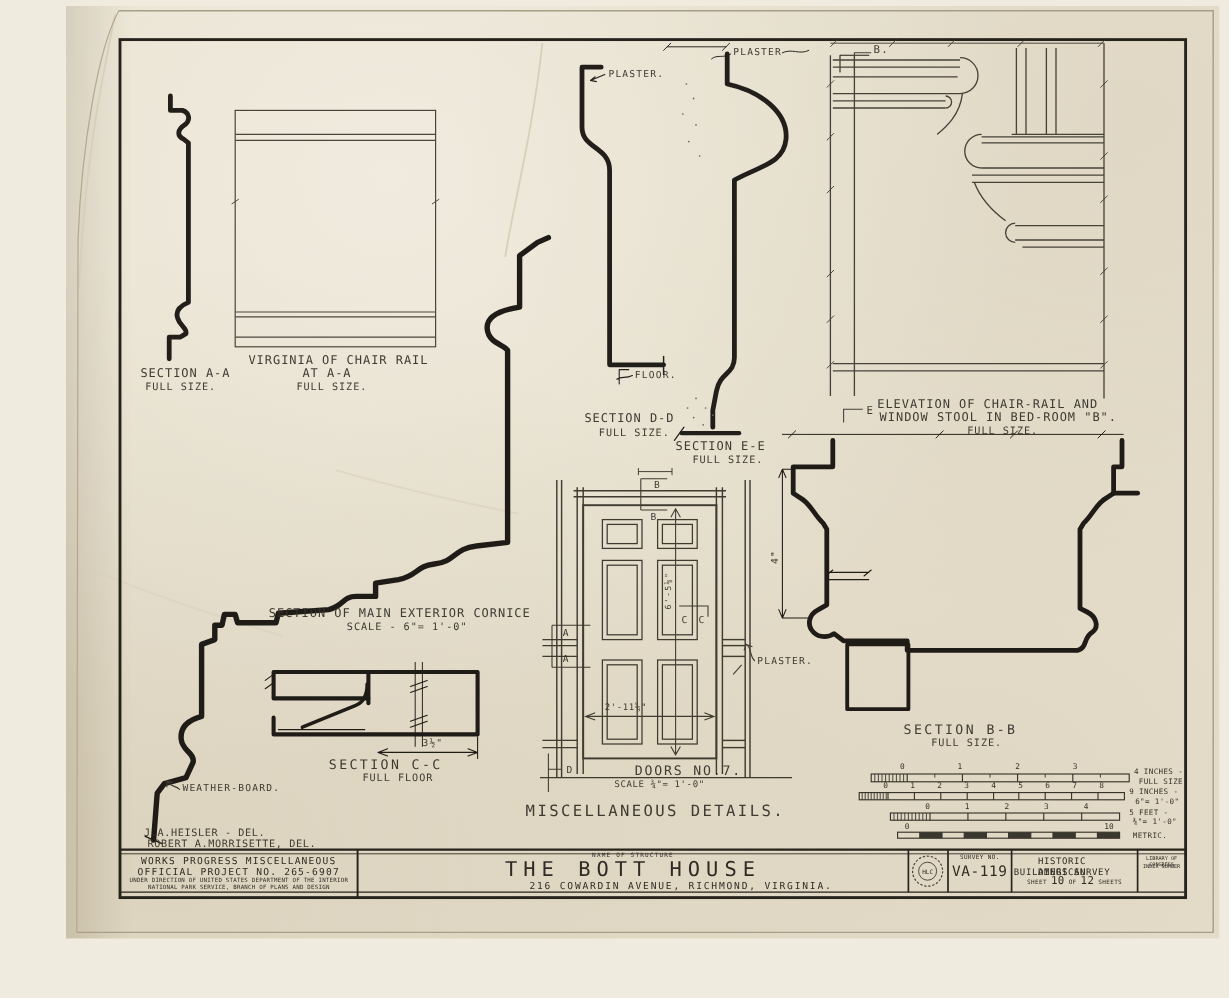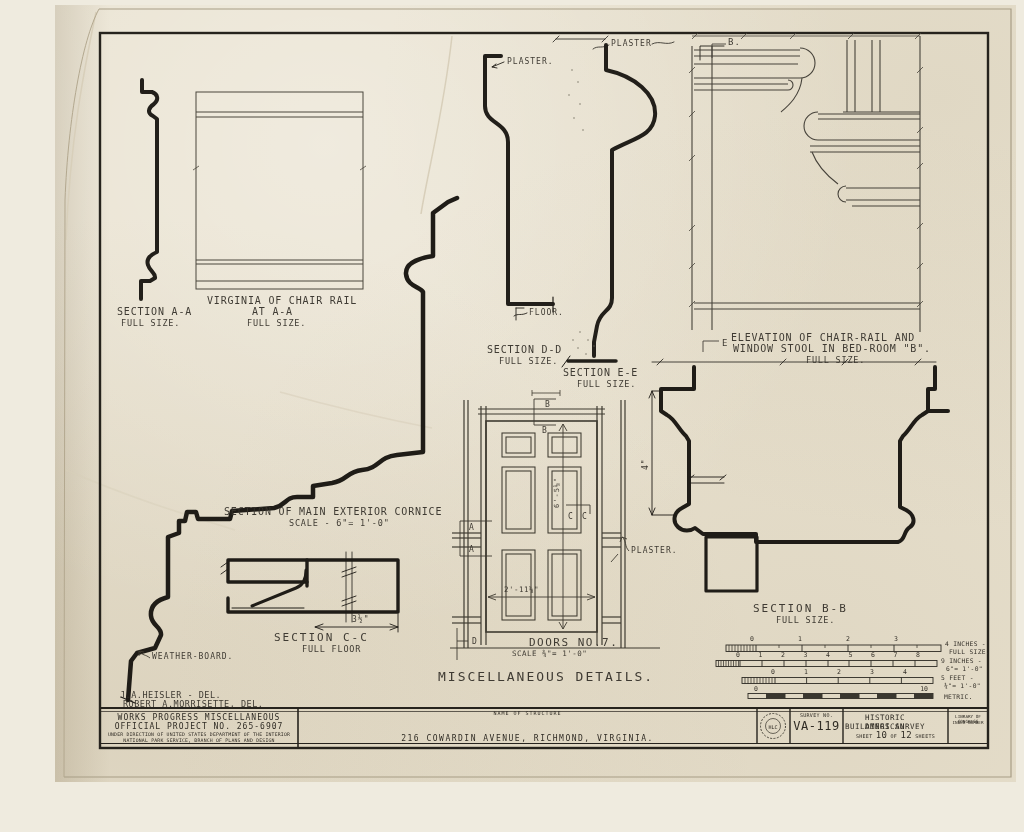--- a/index.html
+++ b/index.html
@@ -343,21 +343,22 @@
       <span>10</span>
   </div>
   <div class="barlabel" style="left:944px;top:693px;">METRIC.</div>
 
   <div class="tb tbc" style="left:104px;top:713px;width:190px;font-size:8px;letter-spacing:1px;">WORKS PROGRESS MISCELLANEOUS</div>
   <div class="tb tbc" style="left:104px;top:722px;width:190px;font-size:8px;letter-spacing:1px;">OFFICIAL PROJECT NO. 265-6907</div>
   <div class="tb tbc" style="left:104px;top:731.5px;width:190px;font-size:4.8px;letter-spacing:0.2px;">UNDER DIRECTION OF UNITED STATES DEPARTMENT OF THE INTERIOR</div>
   <div class="tb tbc" style="left:104px;top:737.5px;width:190px;font-size:4.8px;letter-spacing:0.2px;">NATIONAL PARK SERVICE, BRANCH OF PLANS AND DESIGN</div>
 
   <div class="tb tbc" style="left:298px;top:710px;width:459px;font-size:5px;letter-spacing:1px;">NAME OF STRUCTURE</div>
-  <div class="tb tbc" style="left:298px;top:734px;width:459px;font-size:8px;letter-spacing:1.5px;">216 COWARDIN AVENUE, RICHMOND, VIRGINIA.</div>
+  <div class="tb tbc" style="left:298px;top:715px;width:459px;font-size:17px;letter-spacing:5px;">THE BOTT HOUSE</div>
+  <div class="tb tbc" style="left:298px;top:734px;width:459px;font-size:8px;letter-spacing:1.5px;padding-left:40px;">216 COWARDIN AVENUE, RICHMOND, VIRGINIA.</div>
 
   <div class="tb tbc" style="left:765px;top:723.5px;width:16px;font-size:5px;">HLC</div>
 
   <div class="tb tbc" style="left:790px;top:711.5px;width:53px;font-size:5px;letter-spacing:0.3px;">SURVEY NO.</div>
   <div class="tb tbc" style="left:790px;top:719px;width:53px;font-size:12px;letter-spacing:0.5px;">VA-119</div>
 
   <div class="tb tbc" style="left:843px;top:713px;width:84px;font-size:7.5px;letter-spacing:0.5px;">HISTORIC AMERICAN</div>
   <div class="tb tbc" style="left:843px;top:722px;width:84px;font-size:7.5px;letter-spacing:0.5px;">BUILDINGS SURVEY</div>
   <div class="tb tbc" style="left:843px;top:730px;width:105px;font-size:5px;letter-spacing:0.3px;">
     <span>SHEET</span>

